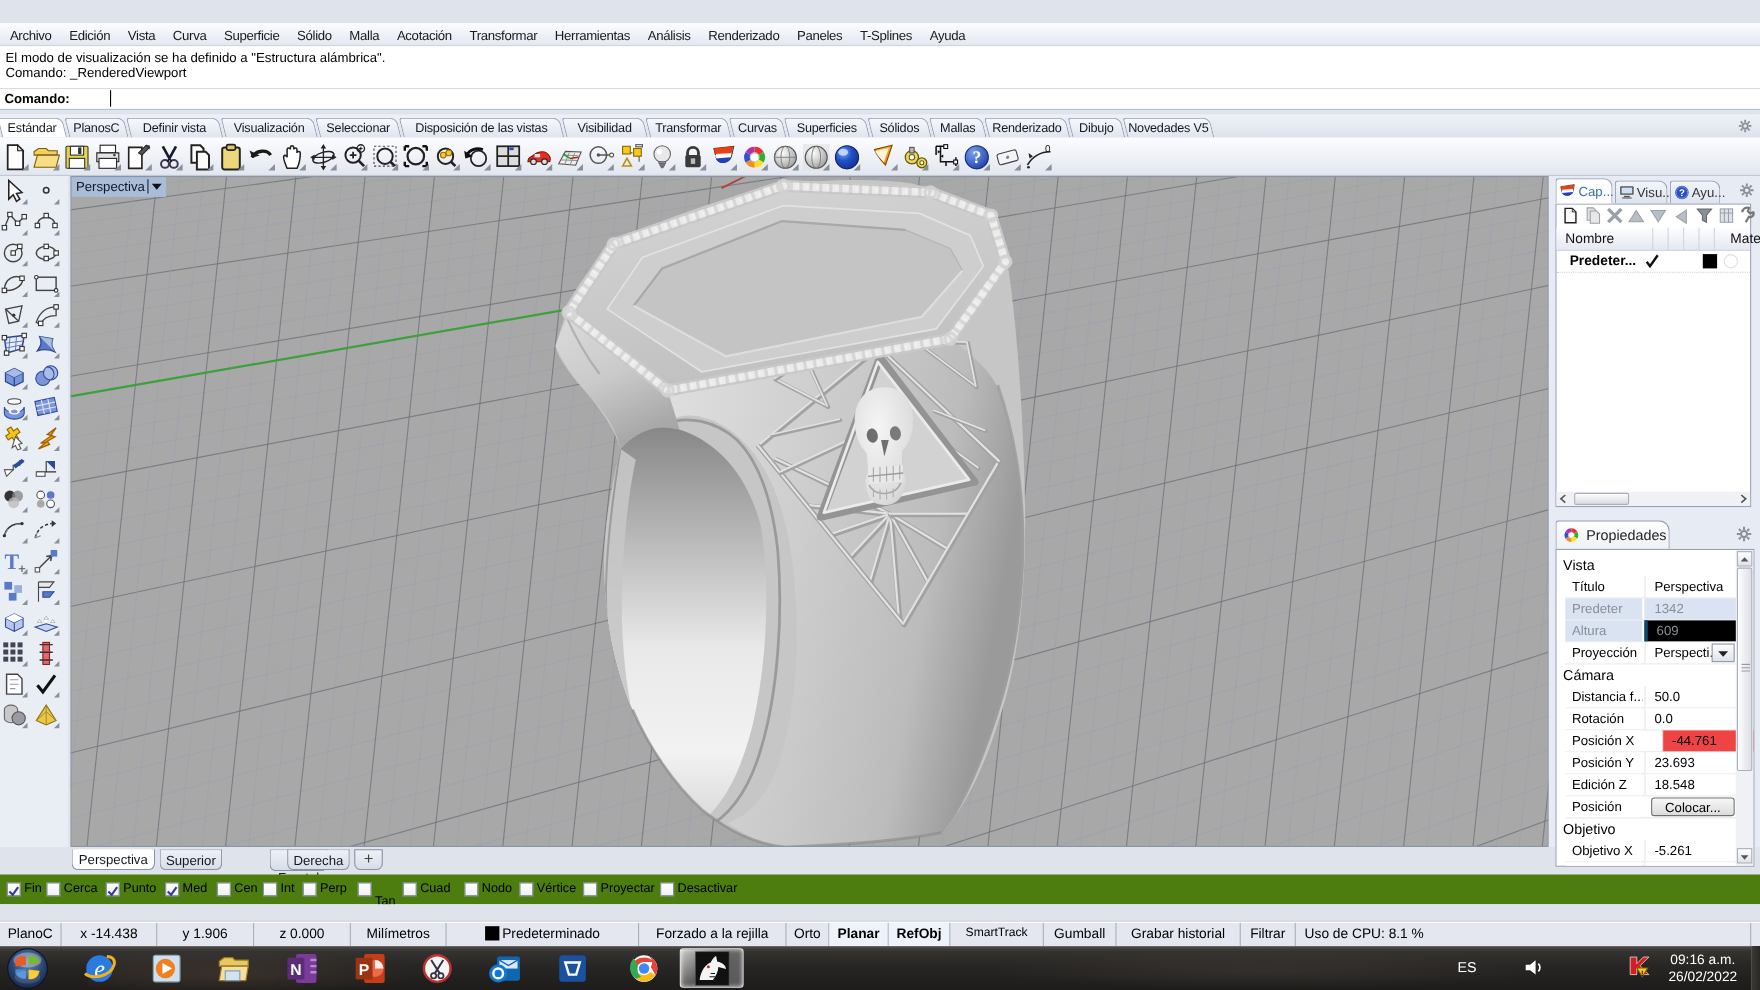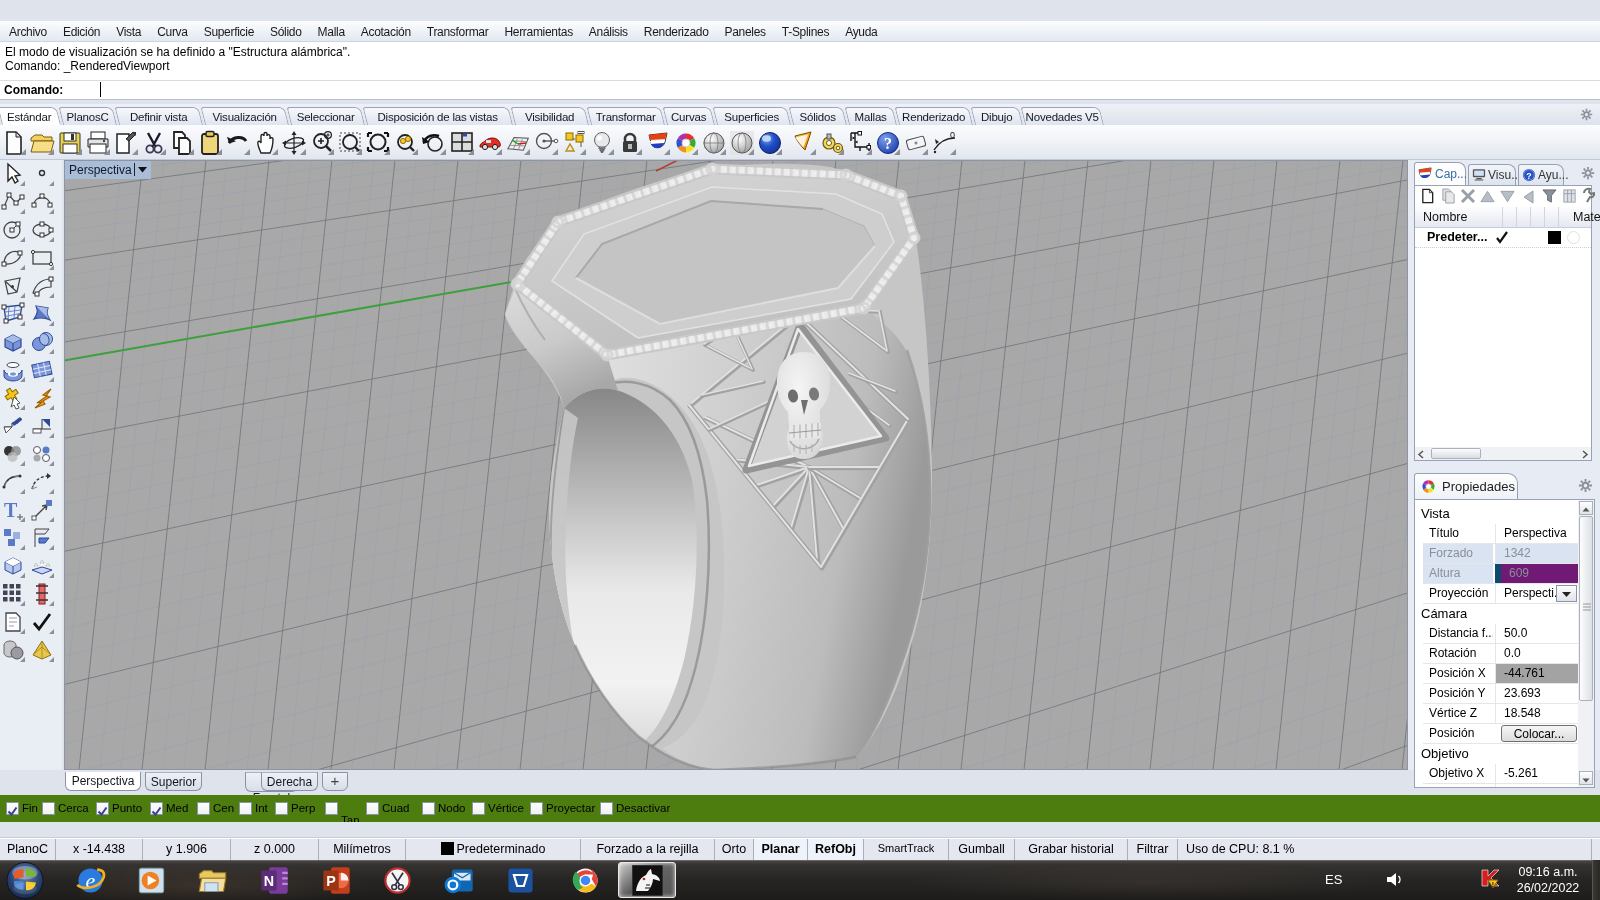--- a/index.html
+++ b/index.html
@@ -911,53 +911,53 @@
         <path d="M8 1v3M8 12v3M1 8h3M12 8h3M3 3l2 2M11 11l2 2M13 3l-2 2M5 11l-2 2"></path>
       </g>
     </svg>
     <div class="abs" style="left:1414px;top:499px;width:181px;height:289px;background:#fff;border:1px solid #98a2b6;z-index:2;overflow:hidden;">
       <div class="abs" style="left:6px;top:6px;font-size:13px;color:#000;">Vista</div>
       <div class="abs" style="left:8px;top:24px;width:165px;height:20px;border-bottom:1px solid #e4e6ea;">
         <div class="abs" style="left:0;top:0;width:70px;height:19px;background:#fff;font-size:12px;color:#000;padding:2px 0 0 6px;white-space:nowrap;overflow:hidden;">Título</div>
         <div class="abs" style="left:72px;top:0;width:84px;height:19px;background:#fff;border-left:1px solid #e4e6ea;font-size:12px;color:#000;padding:2px 0 0 8px;white-space:nowrap;overflow:hidden;">Perspectiva</div>
       </div>
       <div class="abs" style="left:8px;top:44px;width:165px;height:20px;border-bottom:1px solid #e4e6ea;">
-        <div class="abs" style="left:0;top:0;width:70px;height:19px;background:#d9e3f2;font-size:12px;color:#8a8f98;padding:2px 0 0 6px;white-space:nowrap;overflow:hidden;">Forzado</div>
+        <div class="abs" style="left:0;top:0;width:70px;height:19px;background:#d9e3f2;font-size:12px;color:#8a8f98;padding:2px 0 0 6px;white-space:nowrap;overflow:hidden;">Predeter</div>
         <div class="abs" style="left:72px;top:0;width:84px;height:19px;background:#d9e3f2;border-left:1px solid #e4e6ea;font-size:12px;color:#8a8f98;padding:2px 0 0 8px;white-space:nowrap;overflow:hidden;">1342</div>
       </div>
       <div class="abs" style="left:8px;top:64px;width:165px;height:20px;border-bottom:1px solid #e4e6ea;">
         <div class="abs" style="left:0;top:0;width:70px;height:19px;background:#d9e3f2;font-size:12px;color:#8a8f98;padding:2px 0 0 6px;white-space:nowrap;overflow:hidden;">Altura</div>
-        <div class="abs" style="left:72px;top:0;width:84px;height:19px;background:#701a75;border-left:6px solid #0c4a6e;font-size:12px;color:#8a8f98;padding:2px 0 0 8px;white-space:nowrap;overflow:hidden;">609</div>
+        <div class="abs" style="left:72px;top:0;width:84px;height:19px;background:#000000;border-left:3px solid #0c4a6e;font-size:12px;color:#8a8f98;padding:2px 0 0 8px;white-space:nowrap;overflow:hidden;">609</div>
       </div>
       <div class="abs" style="left:8px;top:84px;width:165px;height:20px;border-bottom:1px solid #e4e6ea;">
         <div class="abs" style="left:0;top:0;width:70px;height:19px;background:#fff;font-size:12px;color:#000;padding:2px 0 0 6px;white-space:nowrap;overflow:hidden;">Proyección</div>
         <div class="abs" style="left:72px;top:0;width:84px;height:19px;background:#fff;border-left:1px solid #e4e6ea;font-size:12px;color:#000;padding:2px 0 0 8px;white-space:nowrap;overflow:hidden;">Perspecti...</div>
         <div class="abs" style="left:133px;top:1px;width:21px;height:17px;background:linear-gradient(180deg,#fdfdfd,#dfe3ea);border:1px solid #8a93a6;"><svg width="19" height="15">
             <path d="M5 6 l4.5 5 4.5 -5 z" fill="#222"></path>
           </svg></div>
       </div>
       <div class="abs" style="left:6px;top:106px;font-size:13px;color:#000;">Cámara</div>
       <div class="abs" style="left:8px;top:124px;width:165px;height:20px;border-bottom:1px solid #e4e6ea;">
         <div class="abs" style="left:0;top:0;width:70px;height:19px;background:#fff;font-size:12px;color:#000;padding:2px 0 0 6px;white-space:nowrap;overflow:hidden;">Distancia f...</div>
         <div class="abs" style="left:72px;top:0;width:84px;height:19px;background:#fff;border-left:1px solid #e4e6ea;font-size:12px;color:#000;padding:2px 0 0 8px;white-space:nowrap;overflow:hidden;">50.0</div>
       </div>
       <div class="abs" style="left:8px;top:144px;width:165px;height:20px;border-bottom:1px solid #e4e6ea;">
         <div class="abs" style="left:0;top:0;width:70px;height:19px;background:#fff;font-size:12px;color:#000;padding:2px 0 0 6px;white-space:nowrap;overflow:hidden;">Rotación</div>
         <div class="abs" style="left:72px;top:0;width:84px;height:19px;background:#fff;border-left:1px solid #e4e6ea;font-size:12px;color:#000;padding:2px 0 0 8px;white-space:nowrap;overflow:hidden;">0.0</div>
       </div>
       <div class="abs" style="left:8px;top:164px;width:165px;height:20px;border-bottom:1px solid #e4e6ea;">
         <div class="abs" style="left:0;top:0;width:70px;height:19px;background:#fff;font-size:12px;color:#000;padding:2px 0 0 6px;white-space:nowrap;overflow:hidden;">Posición X</div>
-        <div class="abs" style="left:72px;top:0;width:84px;height:19px;background:#a3a3a3;border-left:1px solid #e4e6ea;font-size:12px;color:#000;padding:2px 0 0 8px;white-space:nowrap;overflow:hidden;">-44.761</div>
+        <div class="abs" style="left:88px;top:0;width:84px;height:19px;background:#ef4444;border-left:1px solid #e4e6ea;font-size:12px;color:#000;padding:2px 0 0 8px;white-space:nowrap;overflow:hidden;">-44.761</div>
       </div>
       <div class="abs" style="left:8px;top:184px;width:165px;height:20px;border-bottom:1px solid #e4e6ea;">
         <div class="abs" style="left:0;top:0;width:70px;height:19px;background:#fff;font-size:12px;color:#000;padding:2px 0 0 6px;white-space:nowrap;overflow:hidden;">Posición Y</div>
         <div class="abs" style="left:72px;top:0;width:84px;height:19px;background:#fff;border-left:1px solid #e4e6ea;font-size:12px;color:#000;padding:2px 0 0 8px;white-space:nowrap;overflow:hidden;">23.693</div>
       </div>
       <div class="abs" style="left:8px;top:204px;width:165px;height:20px;border-bottom:1px solid #e4e6ea;">
-        <div class="abs" style="left:0;top:0;width:70px;height:19px;background:#fff;font-size:12px;color:#000;padding:2px 0 0 6px;white-space:nowrap;overflow:hidden;">Vértice Z</div>
+        <div class="abs" style="left:0;top:0;width:70px;height:19px;background:#fff;font-size:12px;color:#000;padding:2px 0 0 6px;white-space:nowrap;overflow:hidden;">Edición Z</div>
         <div class="abs" style="left:72px;top:0;width:84px;height:19px;background:#fff;border-left:1px solid #e4e6ea;font-size:12px;color:#000;padding:2px 0 0 8px;white-space:nowrap;overflow:hidden;">18.548</div>
       </div>
       <div class="abs" style="left:8px;top:224px;width:165px;height:20px;border-bottom:1px solid #e4e6ea;">
         <div class="abs" style="left:0;top:0;width:70px;height:19px;background:#fff;font-size:12px;color:#000;padding:2px 0 0 6px;white-space:nowrap;overflow:hidden;">Posición</div>
         <div class="abs" style="left:78px;top:1px;width:76px;height:17px;background:linear-gradient(180deg,#f6f6f6,#dcdcdc);border:1px solid #707070;border-radius:3px;font-size:12px;color:#000;text-align:center;padding-top:1px;">Colocar...</div>
       </div>
       <div class="abs" style="left:6px;top:246px;font-size:13px;color:#000;">Objetivo</div>
       <div class="abs" style="left:8px;top:264px;width:165px;height:20px;border-bottom:1px solid #e4e6ea;">
         <div class="abs" style="left:0;top:0;width:70px;height:19px;background:#fff;font-size:12px;color:#000;padding:2px 0 0 6px;white-space:nowrap;overflow:hidden;">Objetivo X</div>
         <div class="abs" style="left:72px;top:0;width:84px;height:19px;background:#fff;border-left:1px solid #e4e6ea;font-size:12px;color:#000;padding:2px 0 0 8px;white-space:nowrap;overflow:hidden;">-5.261</div>

